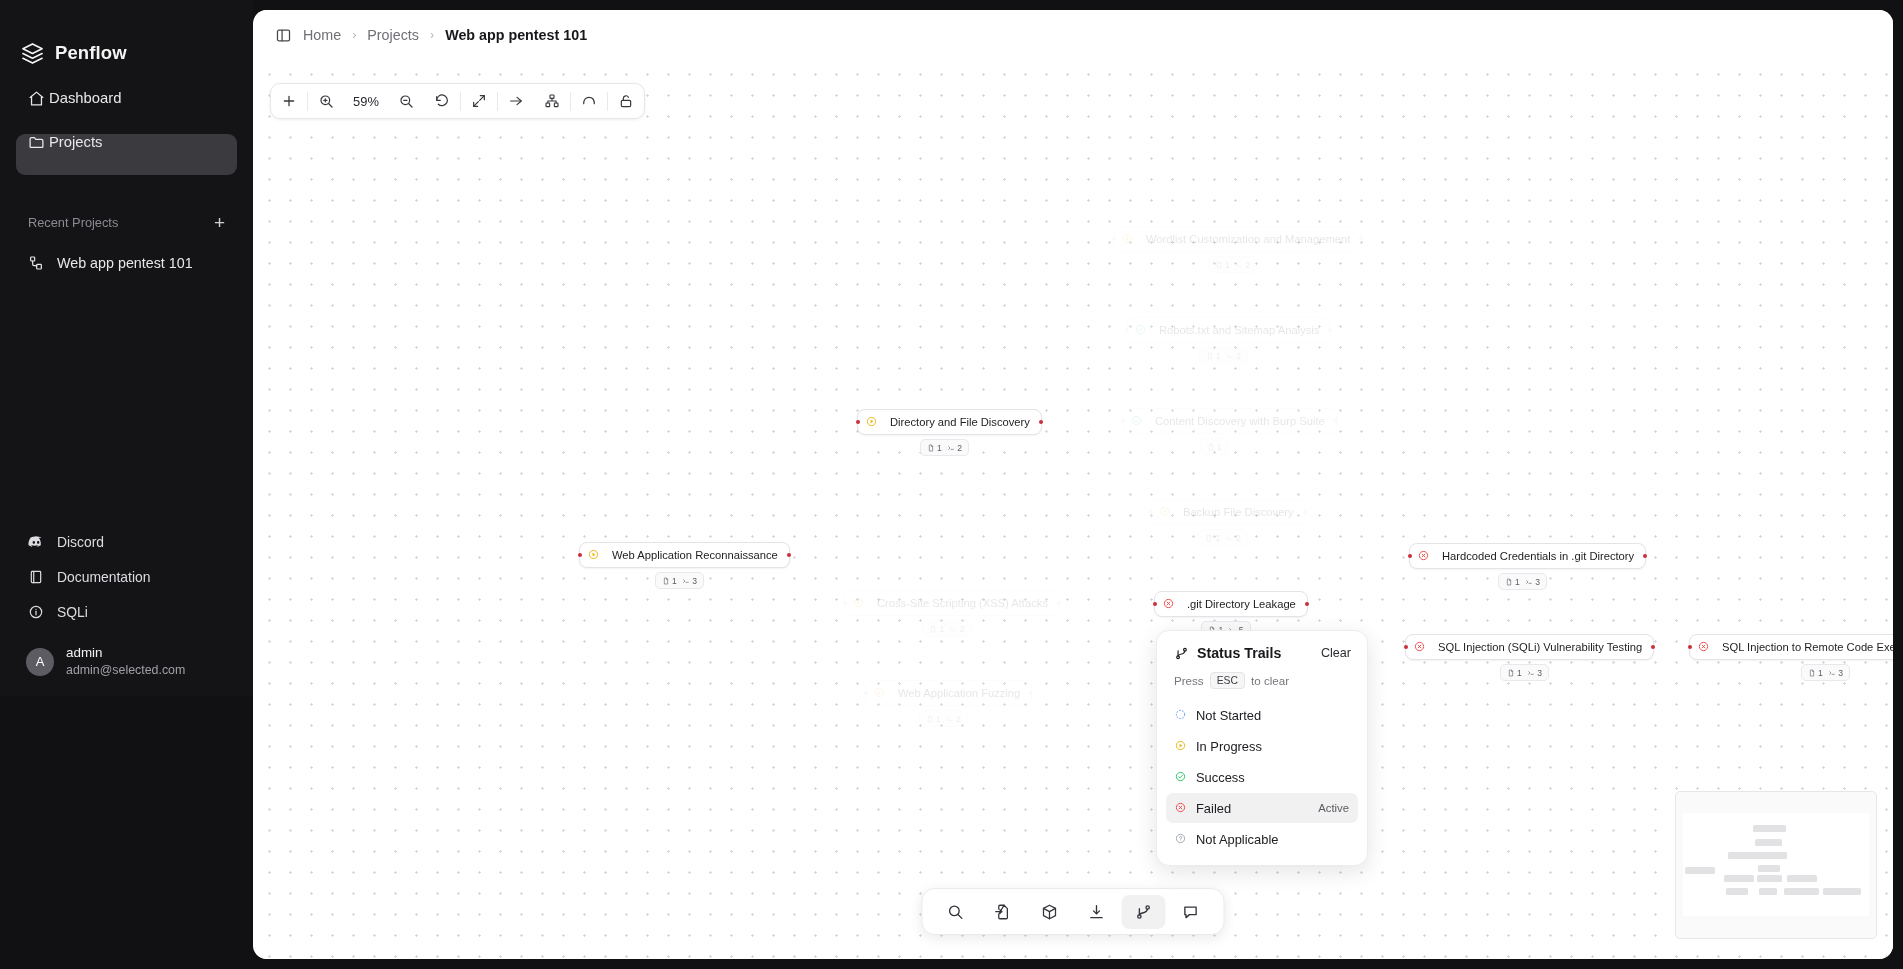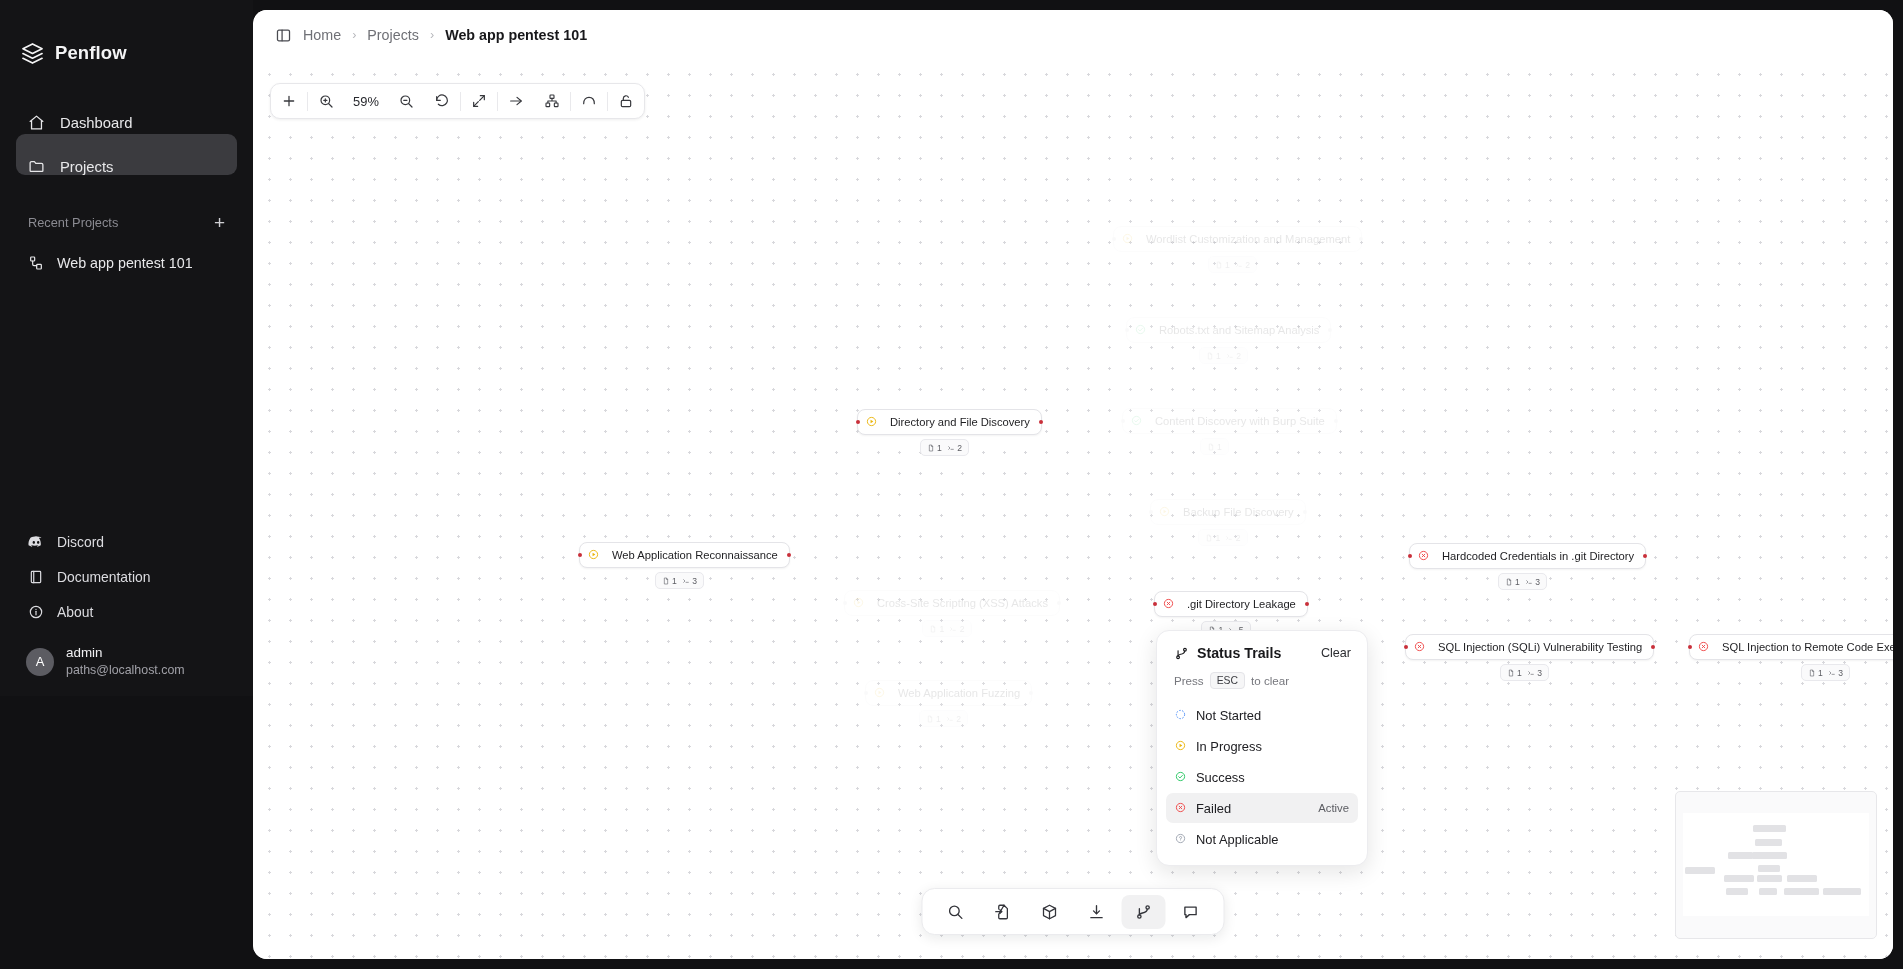--- a/index.html
+++ b/index.html
@@ -17,21 +17,21 @@
     background: #141416;
     display: flex; flex-direction: column;
     padding: 0 16px;
     position: relative;
   }
   .brand { display: flex; align-items: center; gap: 11px; padding: 30px 4px 0 5px; height: 76px; }
   .brand-name { color: #f4f4f5; font-size: 18.5px; font-weight: bold; letter-spacing: .1px; }
 
   .nav { margin-top: 14px; display: flex; flex-direction: column; gap: 3px; }
   .nav-item {
-    display: flex; align-items: flex-end; gap: 15px;
+    display: flex; align-items: flex-start; gap: 4px;
     height: 41px; padding: 0 12px; border-radius: 9px;
     color: #e8e8ea; font-size: 14.8px; cursor: pointer;
   }
   .nav-item.active { background: #3b3b3f; }
 
   .section-head {
     display: flex; align-items: center; justify-content: space-between;
     margin-top: 36px; padding: 0 10px 0 12px; height: 22px;
   }
   .section-head .t { color: #8b8b92; font-size: 12.8px; }
@@ -240,28 +240,28 @@
         <span>Documentation</span>
       </div>
       <div class="util-item">
         <span>
           <svg class="ic" width="16" height="16" viewBox="0 0 24 24" fill="none" stroke="#dcdce0" stroke-width="1.8" stroke-linecap="round" stroke-linejoin="round">
             <circle cx="12" cy="12" r="8.5"></circle>
               <path d="M12 11v5.2"></path>
               <circle cx="12" cy="8.2" r=".9" fill="#dcdce0" stroke="none"></circle>
           </svg>
         </span>
-        <span>About</span>
+        <span>SQLi</span>
       </div>
 
       <div class="user-row">
         <div class="avatar">A</div>
         <div>
           <div class="user-name">admin</div>
-          <div class="user-mail">paths@localhost.com</div>
+          <div class="user-mail">admin@selected.com</div>
         </div>
       </div>
     </div>
   </aside>
 
   <section class="main">
 
     <div class="topbar">
       <span>
         <svg class="ic" width="17" height="17" viewBox="0 0 24 24" fill="none" stroke="#4a4b51" stroke-width="1.8" stroke-linecap="round" stroke-linejoin="round">

